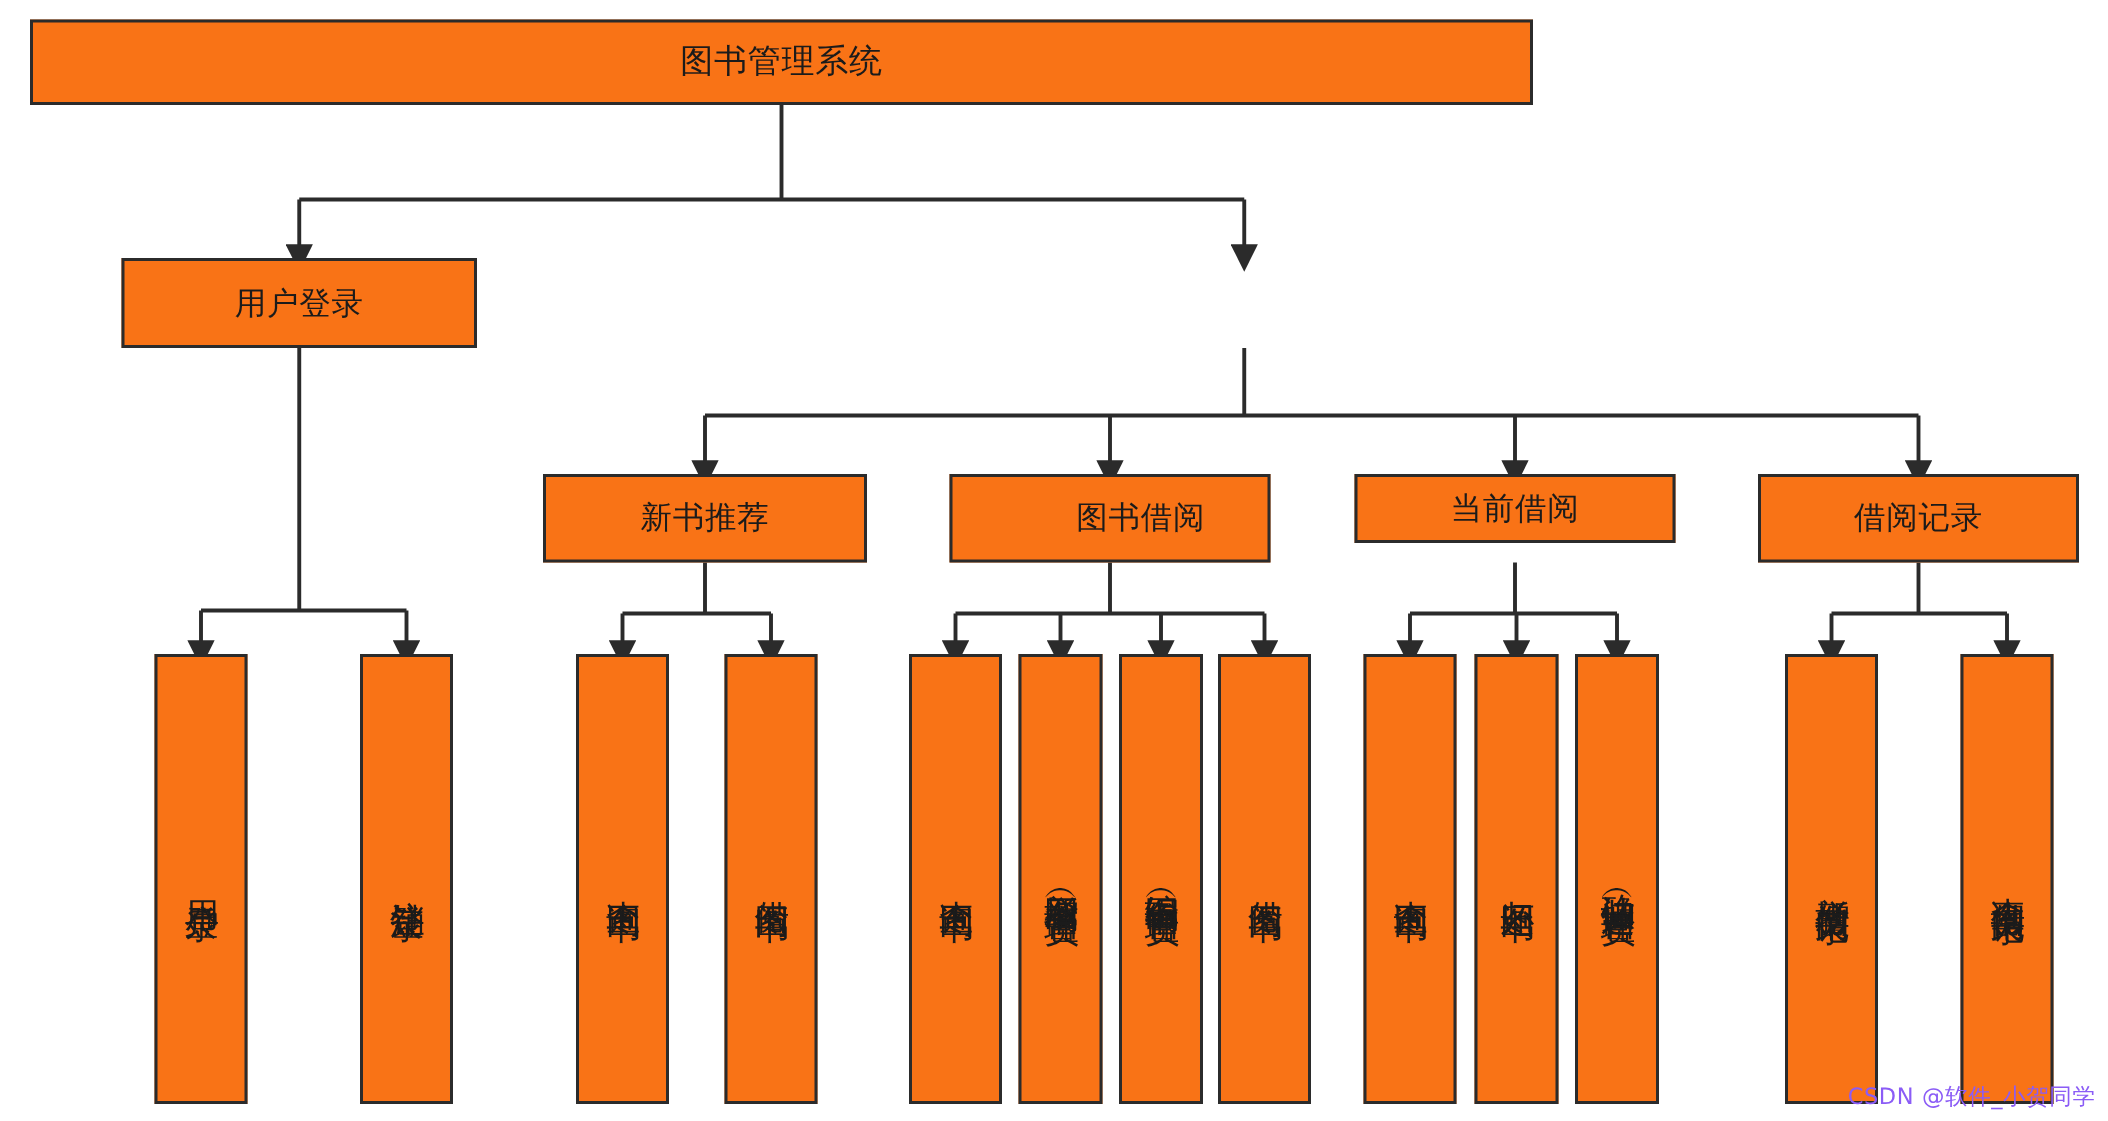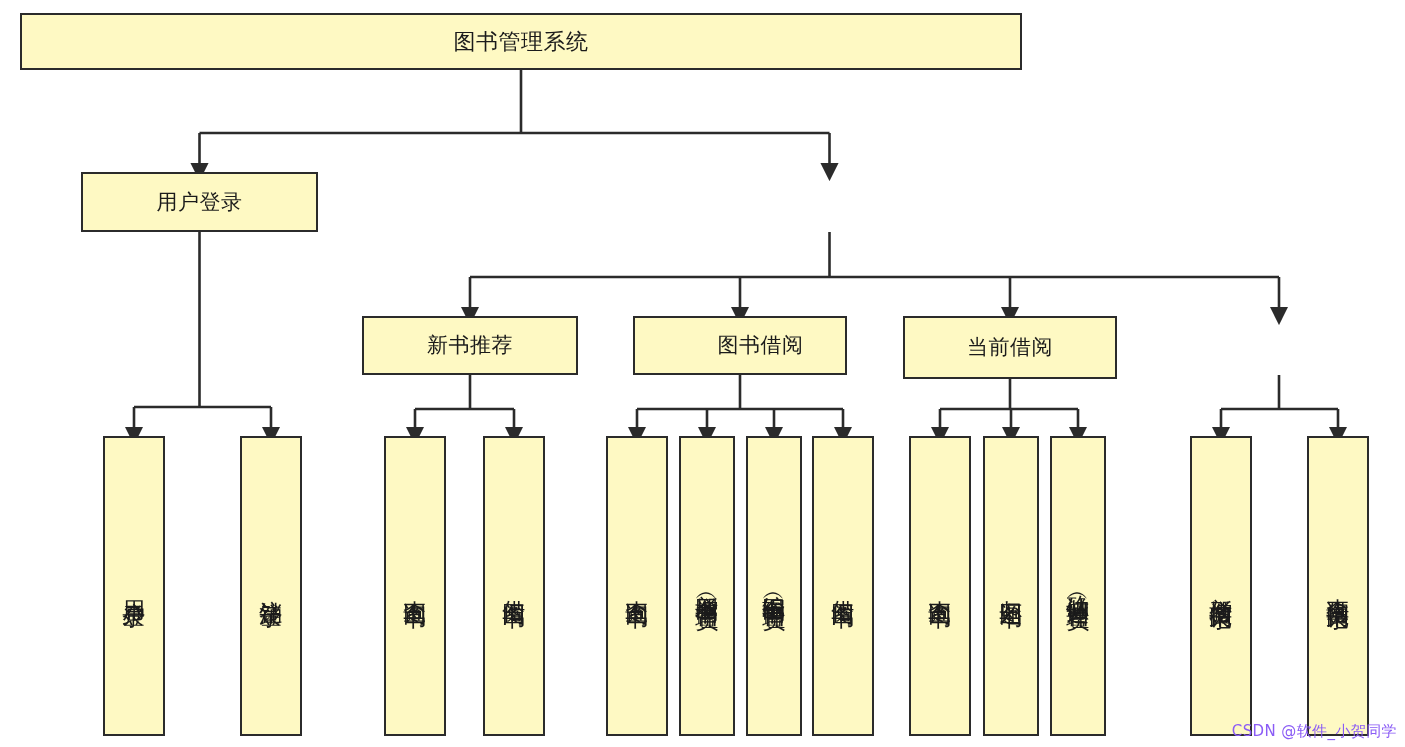--- a/index.html
+++ b/index.html
@@ -20,21 +20,21 @@
     position: absolute;
     left: 0;
     top: 0;
     width: 1405px;
     height: 747px;
     pointer-events: none;
   }
   .node {
     position: absolute;
     box-sizing: border-box;
-    background: #fef9c3;
+    background: #f97316;
     border: 2.5px solid #2b2b2b;
     display: flex;
     align-items: center;
     justify-content: center;
     z-index: 3;
   }
   .node .lbl {
     color: #1b1b1b;
     text-align: center;
     line-height: 1.18;
@@ -127,22 +127,25 @@
   <div class="node h" style="left: 81px; top: 172px; width: 237px; height: 60px;">
     <span class="lbl">用户登录</span>
   </div>
 
   <div class="node h" style="left: 362px; top: 316px; width: 216px; height: 59px; font-family: Liberation Serif, serif;">
     <span class="lbl">新书推荐</span>
   </div>
   <div class="node h" style="left: 633px; top: 316px; width: 214px; height: 59px; padding-left: 41px;">
     <span class="lbl">图书借阅</span>
   </div>
-  <div class="node h" style="left: 903px; top: 316px; width: 214px; height: 63px;">
+  <div class="node h" style="left: 903px; top: 316px; width: 214px; height: 46px;">
     <span class="lbl">当前借阅</span>
+  </div>
+  <div class="node h" style="left: 1172px; top: 316px; width: 214px; height: 59px;">
+    <span class="lbl">借阅记录</span>
   </div>
 
   <div class="node v" style="left: 103px; top: 436px; width: 62px; height: 300px;">
     <span class="lbl">用户登录</span>
   </div>
   <div class="node v" style="left: 240px; top: 436px; width: 62px; height: 300px;">
     <span class="lbl">注销登录</span>
   </div>
   <div class="node v" style="left: 384px; top: 436px; width: 62px; height: 300px;">
     <span class="lbl">查询图书</span>

